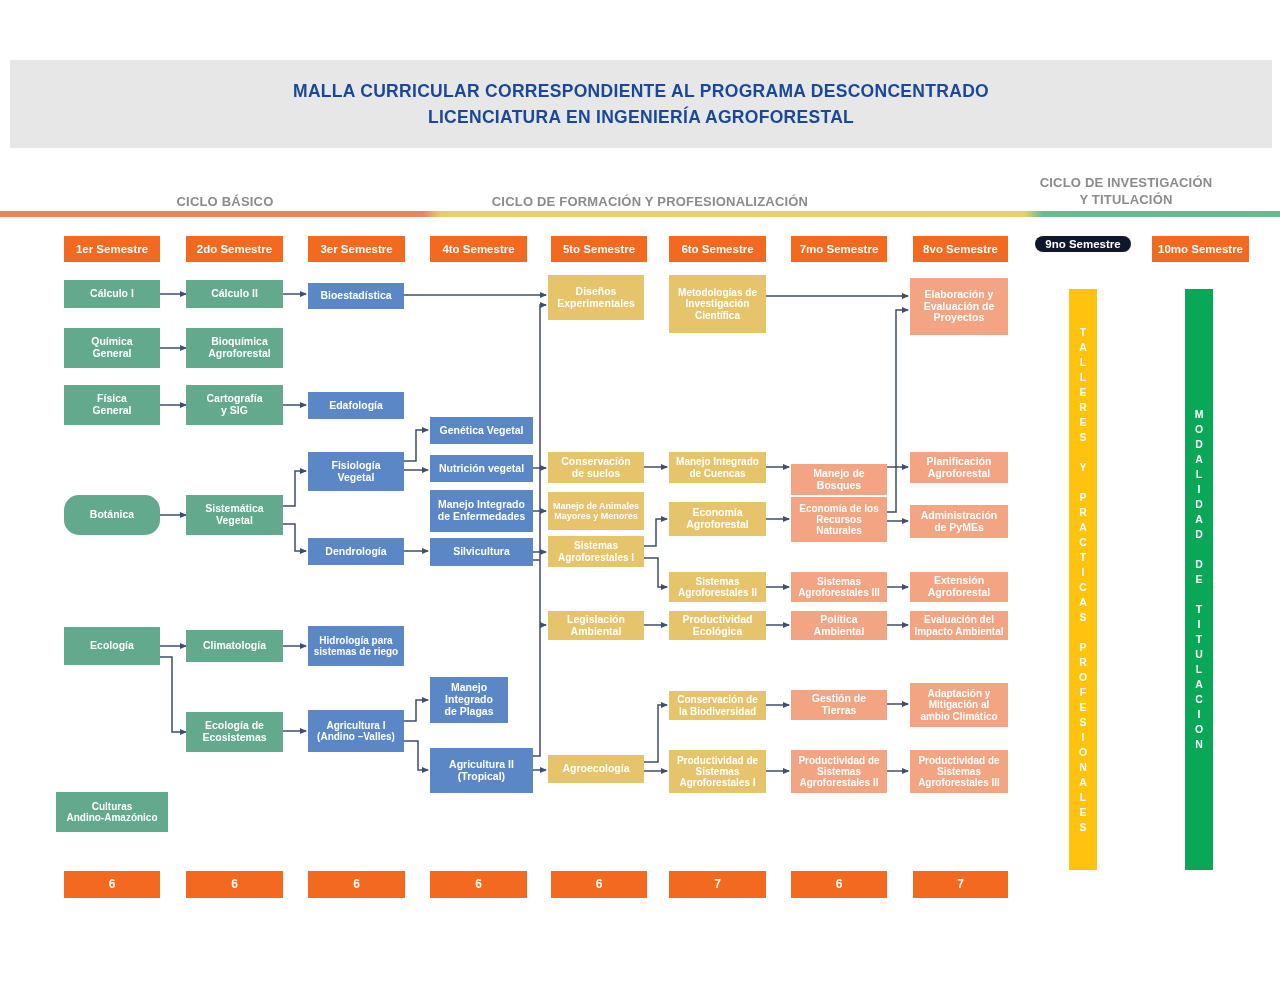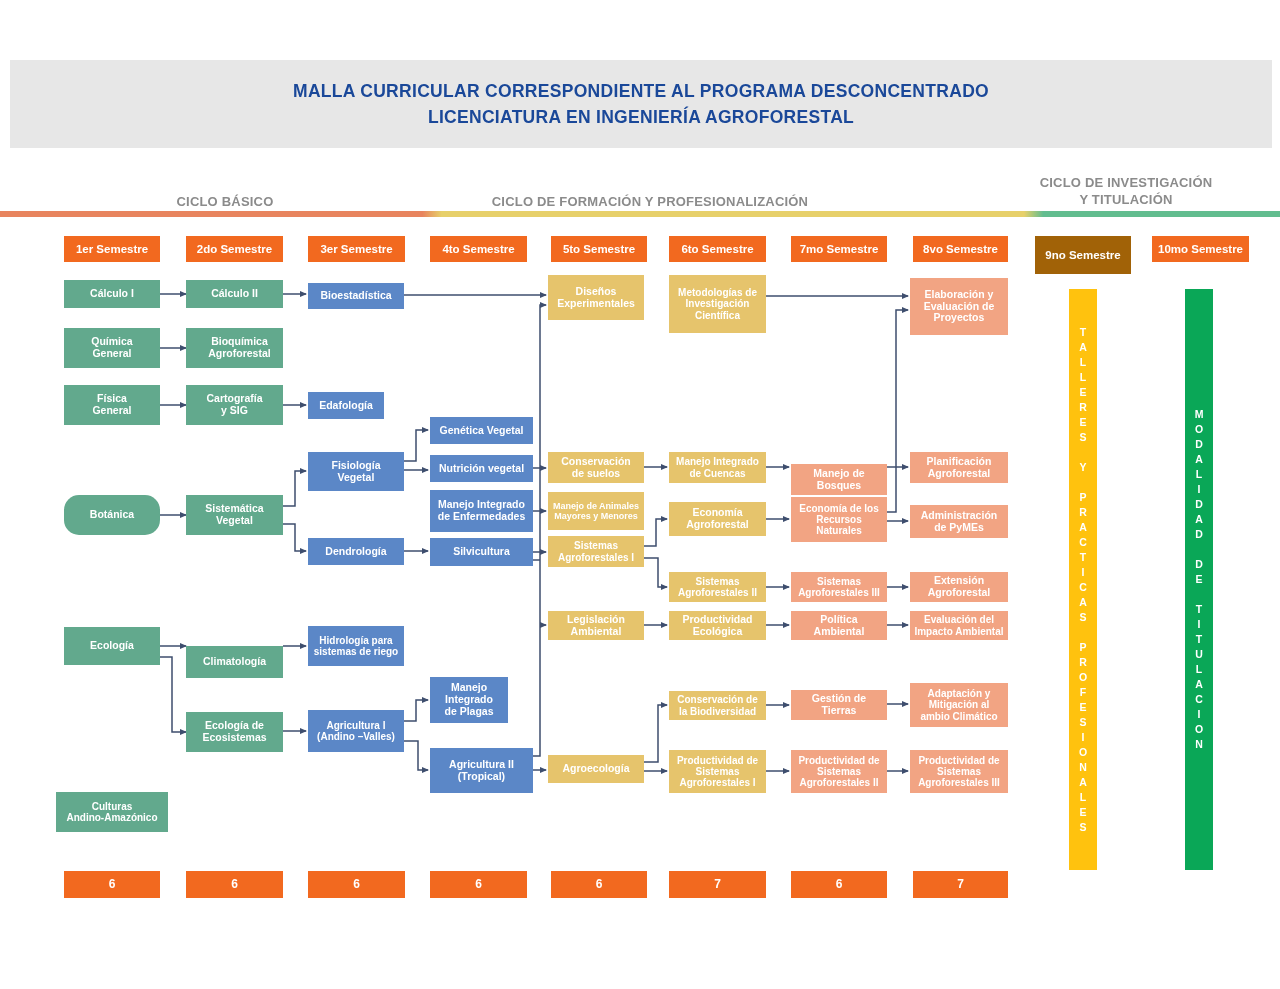--- a/index.html
+++ b/index.html
@@ -115,43 +115,43 @@
 
   <div id="node-layer">
       <div class="node" style="left: 64px; top: 236px; width: 96px; height: 26px; background: rgb(242, 105, 31); font-size: 11.5px;">1er Semestre</div>
       <div class="node" style="left: 186px; top: 236px; width: 97px; height: 26px; background: rgb(242, 105, 31); font-size: 11.5px;">2do Semestre</div>
       <div class="node" style="left: 308px; top: 236px; width: 97px; height: 26px; background: rgb(242, 105, 31); font-size: 11.5px;">3er Semestre</div>
       <div class="node" style="left: 430px; top: 236px; width: 97px; height: 26px; background: rgb(242, 105, 31); font-size: 11.5px;">4to Semestre</div>
       <div class="node" style="left: 551px; top: 236px; width: 96px; height: 26px; background: rgb(242, 105, 31); font-size: 11.5px;">5to Semestre</div>
       <div class="node" style="left: 669px; top: 236px; width: 97px; height: 26px; background: rgb(242, 105, 31); font-size: 11.5px;">6to Semestre</div>
       <div class="node" style="left: 791px; top: 236px; width: 96px; height: 26px; background: rgb(242, 105, 31); font-size: 11.5px;">7mo Semestre</div>
       <div class="node" style="left: 913px; top: 236px; width: 95px; height: 26px; background: rgb(242, 105, 31); font-size: 11.5px;">8vo Semestre</div>
-      <div class="node" style="left: 1035px; top: 236px; width: 96px; height: 38px; background: #a16207; font-size: 11.5px;">9no Semestre</div>
+      <div class="node" style="left: 1035px; top: 236px; width: 96px; height: 16px; background: #0f172a; font-size: 11.5px; border-radius: 8px;">9no Semestre</div>
       <div class="node" style="left: 1152px; top: 236px; width: 97px; height: 26px; background: rgb(242, 105, 31); font-size: 11.5px;">10mo Semestre</div>
       <div class="node" style="left: 64px; top: 280px; width: 96px; height: 28px; background: rgb(98, 169, 141); font-size: 10.5px;">Cálculo I</div>
       <div class="node" style="left: 64px; top: 328px; width: 96px; height: 40px; background: rgb(98, 169, 141); font-size: 10.5px;">Química
 General</div>
       <div class="node" style="left: 64px; top: 385px; width: 96px; height: 40px; background: rgb(98, 169, 141); font-size: 10.5px;">Física
 General</div>
       <div class="node" style="left: 64px; top: 495px; width: 96px; height: 40px; background: rgb(98, 169, 141); font-size: 10.5px; border-radius: 15px;">Botánica</div>
       <div class="node" style="left: 64px; top: 627px; width: 96px; height: 38px; background: rgb(98, 169, 141); font-size: 10.5px; text-align: right;">Ecología</div>
       <div class="node" style="left: 56px; top: 792px; width: 112px; height: 40px; background: rgb(98, 169, 141); font-size: 10px;">Culturas
 Andino-Amazónico</div>
       <div class="node" style="left: 186px; top: 280px; width: 97px; height: 28px; background: rgb(98, 169, 141); font-size: 10.5px;">Cálculo II</div>
       <div class="node" style="left: 186px; top: 328px; width: 97px; height: 40px; background: rgb(98, 169, 141); font-size: 10.5px; padding-left: 12px;">Bioquímica
 Agroforestal</div>
       <div class="node" style="left: 186px; top: 385px; width: 97px; height: 40px; background: rgb(98, 169, 141); font-size: 10.5px;">Cartografía
 y SIG</div>
       <div class="node" style="left: 186px; top: 495px; width: 97px; height: 40px; background: rgb(98, 169, 141); font-size: 10.5px;">Sistemática
 Vegetal</div>
-      <div class="node" style="left: 186px; top: 646px; width: 97px; height: 32px; background: rgb(98, 169, 141); font-size: 10.5px;">Climatología</div>
+      <div class="node" style="left: 186px; top: 630px; width: 97px; height: 32px; background: rgb(98, 169, 141); font-size: 10.5px;">Climatología</div>
       <div class="node" style="left: 186px; top: 712px; width: 97px; height: 40px; background: rgb(98, 169, 141); font-size: 10.5px;">Ecología de
 Ecosistemas</div>
       <div class="node" style="left: 308px; top: 283px; width: 96px; height: 26px; background: rgb(91, 135, 199); font-size: 10.5px;">Bioestadística</div>
-      <div class="node" style="left: 308px; top: 392px; width: 76px; height: 27px; background: rgb(91, 135, 199); font-size: 10.5px;">Edafología</div>
+      <div class="node" style="left: 308px; top: 392px; width: 96px; height: 27px; background: rgb(91, 135, 199); font-size: 10.5px;">Edafología</div>
       <div class="node" style="left: 308px; top: 452px; width: 96px; height: 39px; background: rgb(91, 135, 199); font-size: 10.5px;">Fisiología
 Vegetal</div>
       <div class="node" style="left: 308px; top: 538px; width: 96px; height: 27px; background: rgb(91, 135, 199); font-size: 10.5px;">Dendrología</div>
       <div class="node" style="left: 308px; top: 626px; width: 96px; height: 40px; background: rgb(91, 135, 199); font-size: 10px;">Hidrología para
 sistemas de riego</div>
       <div class="node" style="left: 308px; top: 710px; width: 96px; height: 42px; background: rgb(91, 135, 199); font-size: 10px;">Agricultura I
 (Andino –Valles)</div>
       <div class="node" style="left: 430px; top: 417px; width: 103px; height: 27px; background: rgb(91, 135, 199); font-size: 10.5px;">Genética Vegetal</div>
       <div class="node" style="left: 430px; top: 455px; width: 103px; height: 27px; background: rgb(91, 135, 199); font-size: 10.5px;">Nutrición vegetal</div>
       <div class="node" style="left: 430px; top: 490px; width: 103px; height: 42px; background: rgb(91, 135, 199); font-size: 10.5px;">Manejo Integrado

